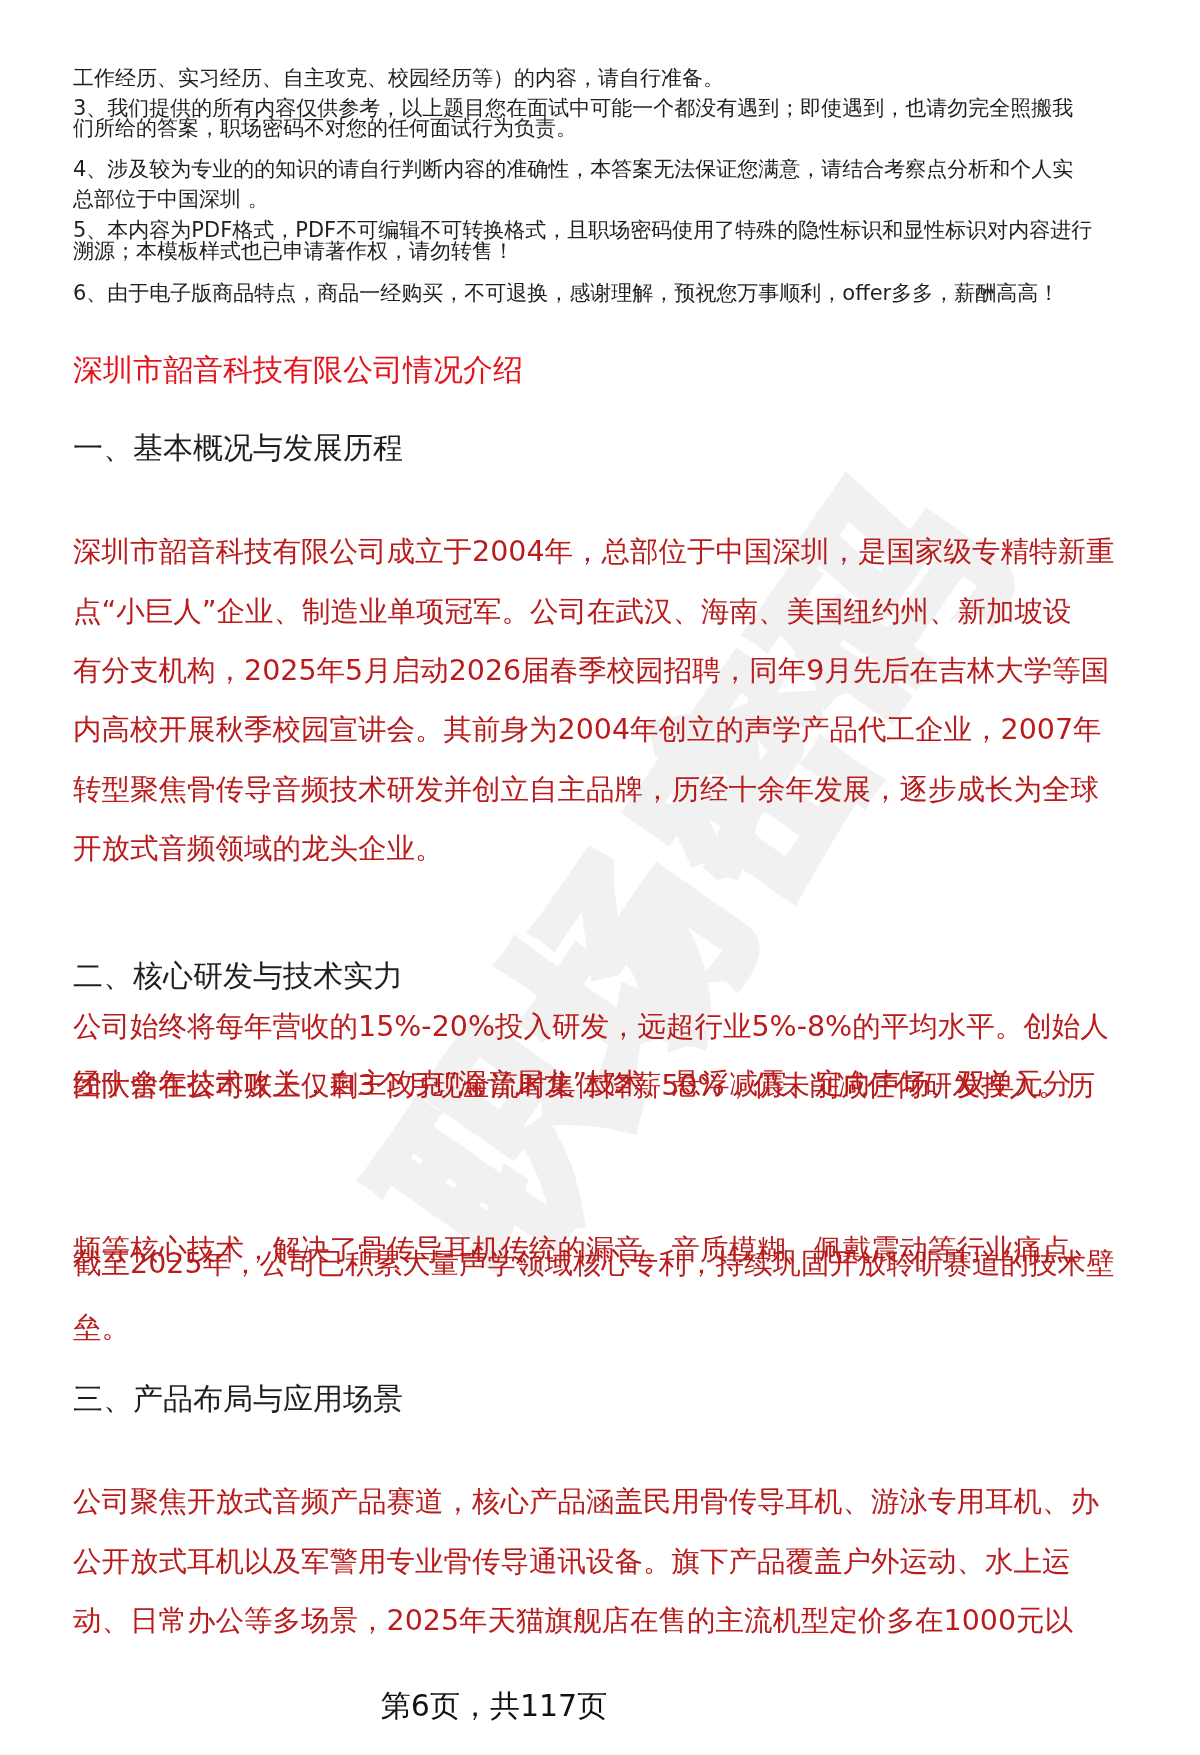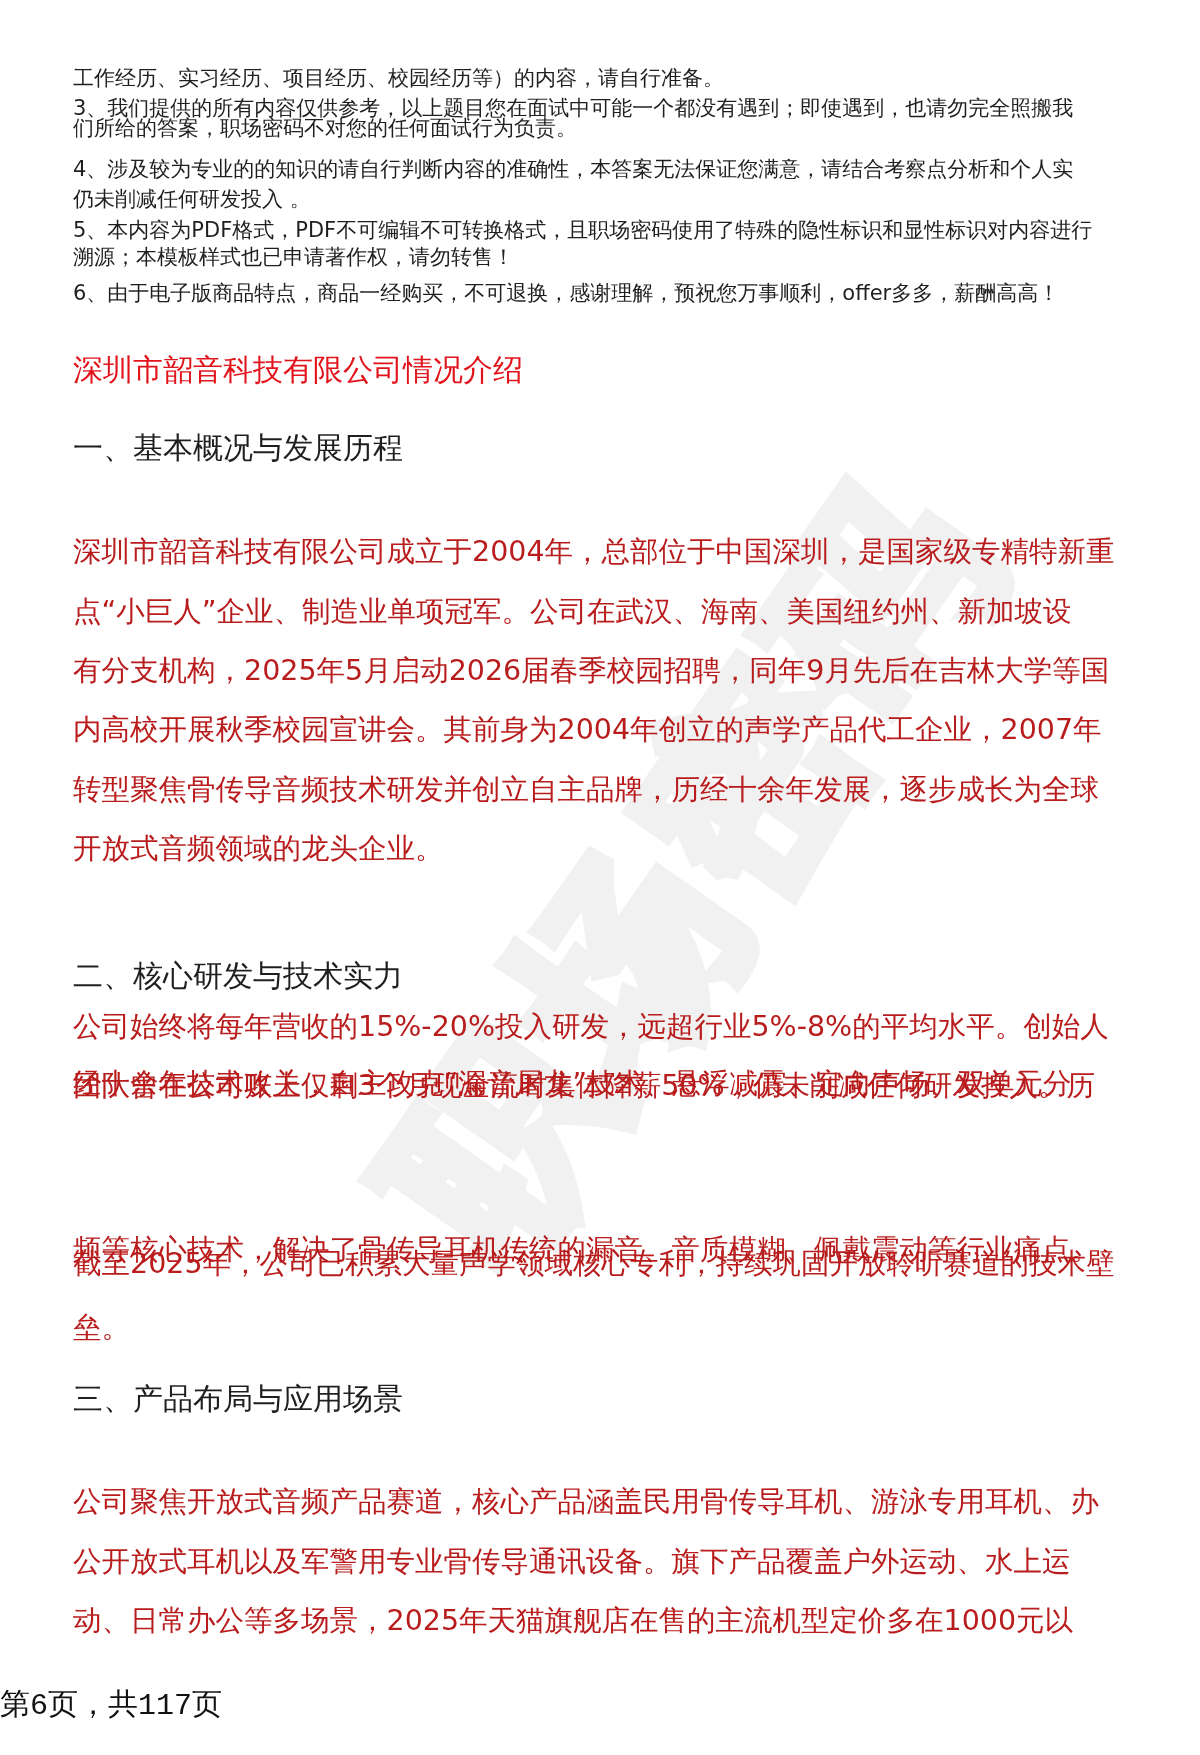--- a/index.html
+++ b/index.html
@@ -63,44 +63,43 @@
   .body-line {
     font-size: 28.5px;
     line-height: 40px;
     color: #b91c1c;
     margin-top: 12px;
   }
   .footer {
     position: absolute;
     left: 0;
     width: 988px;
-    text-align: left;
+    text-align: center;
     top: 1686px;
     font-size: 30px;
     line-height: 40px;
     color: #111;
     z-index: 1;
-    font-family: Liberation Mono, monospace;
   }
 </style>
 </head>
 <body>
 
 <div class="page">
 
   <div class="watermark">职场密码</div>
 
   <div>
-    <div class="line note" style="top:63px">工作经历、实习经历、项目经历、校园经历等）的内容，请自行准备。</div>
+    <div class="line note" style="top:63px">工作经历、实习经历、自主攻克、校园经历等）的内容，请自行准备。</div>
     <div class="line note" style="top:93px">3、我们提供的所有内容仅供参考，以上题目您在面试中可能一个都没有遇到；即使遇到，也请勿完全照搬我</div>
     <div class="line note" style="top:113px">们所给的答案，职场密码不对您的任何面试行为负责。</div>
     <div class="line note" style="top:154px">4、涉及较为专业的的知识的请自行判断内容的准确性，本答案无法保证您满意，请结合考察点分析和个人实</div>
-    <div class="line note" style="top:184px">仍未削减任何研发投入 。</div>
+    <div class="line note" style="top:184px">总部位于中国深圳 。</div>
     <div class="line note" style="top:215px">5、本内容为PDF格式，PDF不可编辑不可转换格式，且职场密码使用了特殊的隐性标识和显性标识对内容进行</div>
-    <div class="line note" style="top:242px">溯源；本模板样式也已申请著作权，请勿转售！</div>
+    <div class="line note" style="top:236px">溯源；本模板样式也已申请著作权，请勿转售！</div>
     <div class="line note" style="top:278px">6、由于电子版商品特点，商品一经购买，不可退换，感谢理解，预祝您万事顺利，offer多多，薪酬高高！</div>
   </div>
 
   <div class="line title" style="top:350px">深圳市韶音科技有限公司情况介绍</div>
 
   <div>
     <div class="line section-heading" style="top:430px">一、基本概况与发展历程</div>
     <div class="line body-line" style="top:520px">深圳市韶音科技有限公司成立于2004年，总部位于中国深圳，是国家级专精特新重</div>
     <div class="line body-line" style="top:580px">点“小巨人”企业、制造业单项冠军。公司在武汉、海南、美国纽约州、新加坡设</div>
     <div class="line body-line" style="top:639px">有分支机构，2025年5月启动2026届春季校园招聘，同年9月先后在吉林大学等国</div>

